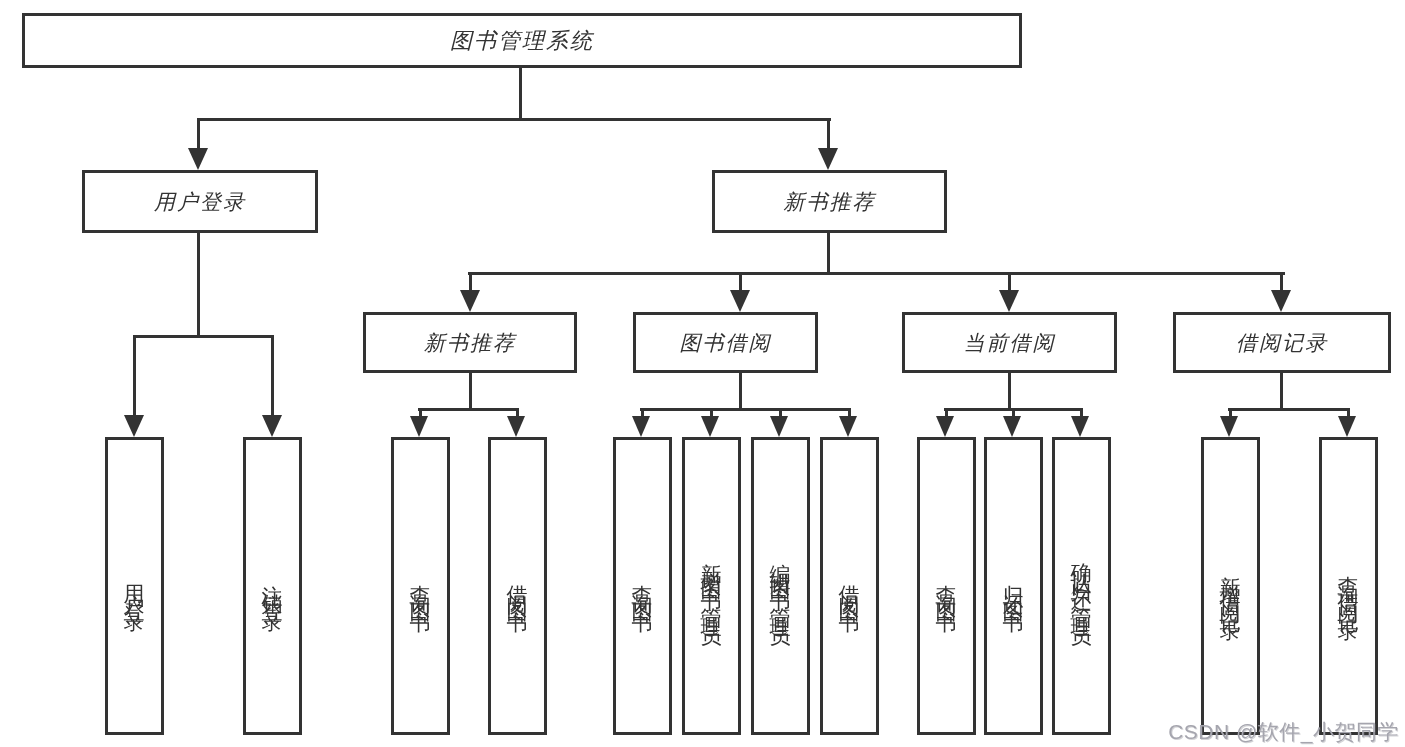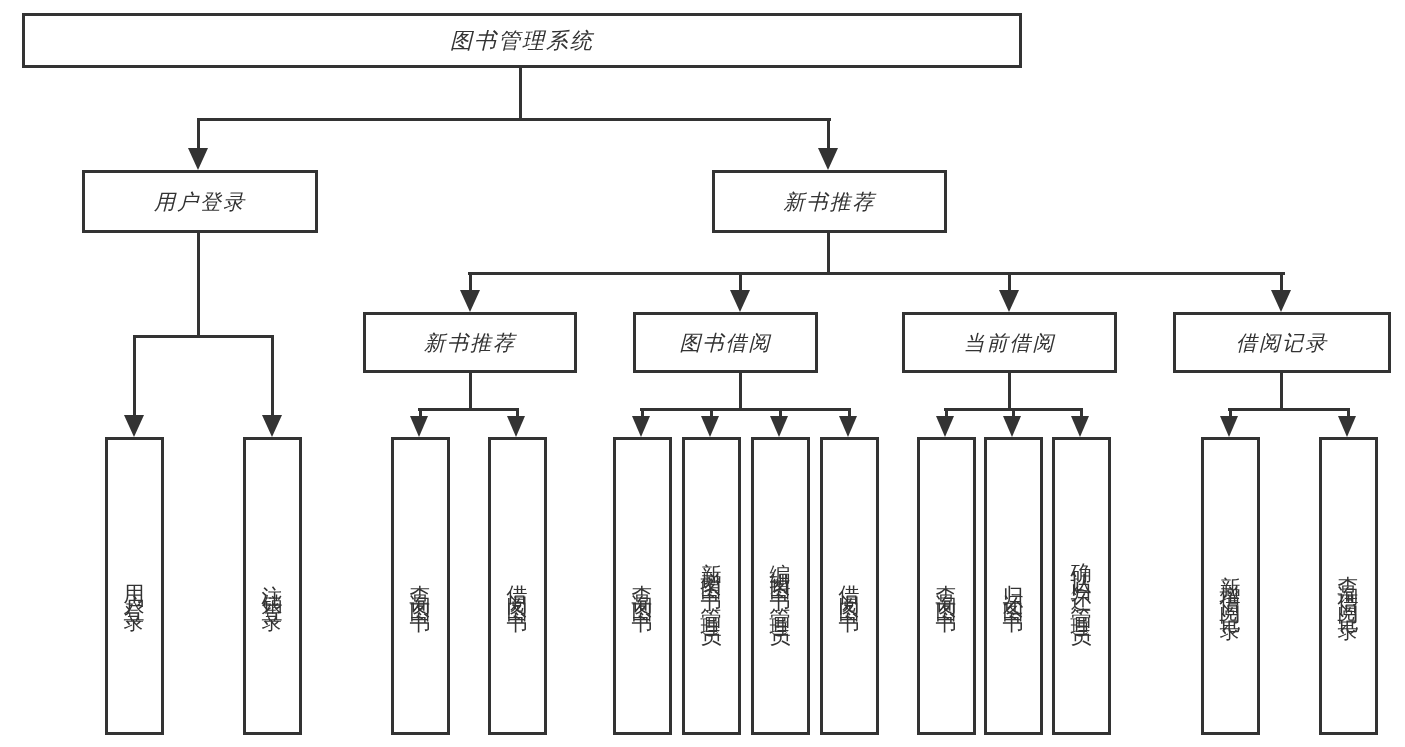--- a/index.html
+++ b/index.html
@@ -196,14 +196,15 @@
     <span>确认归还（管理员）</span>
   </div>
 
   <div class="box v" style="left:1201px;top:437px;width:59px;height:298px">
     <span>新增借阅记录</span>
   </div>
   <div class="box v" style="left:1319px;top:437px;width:59px;height:298px">
     <span>查询借阅记录</span>
   </div>
 
+  <div class="watermark">CSDN @软件_小贺同学</div>
 
 </div>
 
 </body></html>

